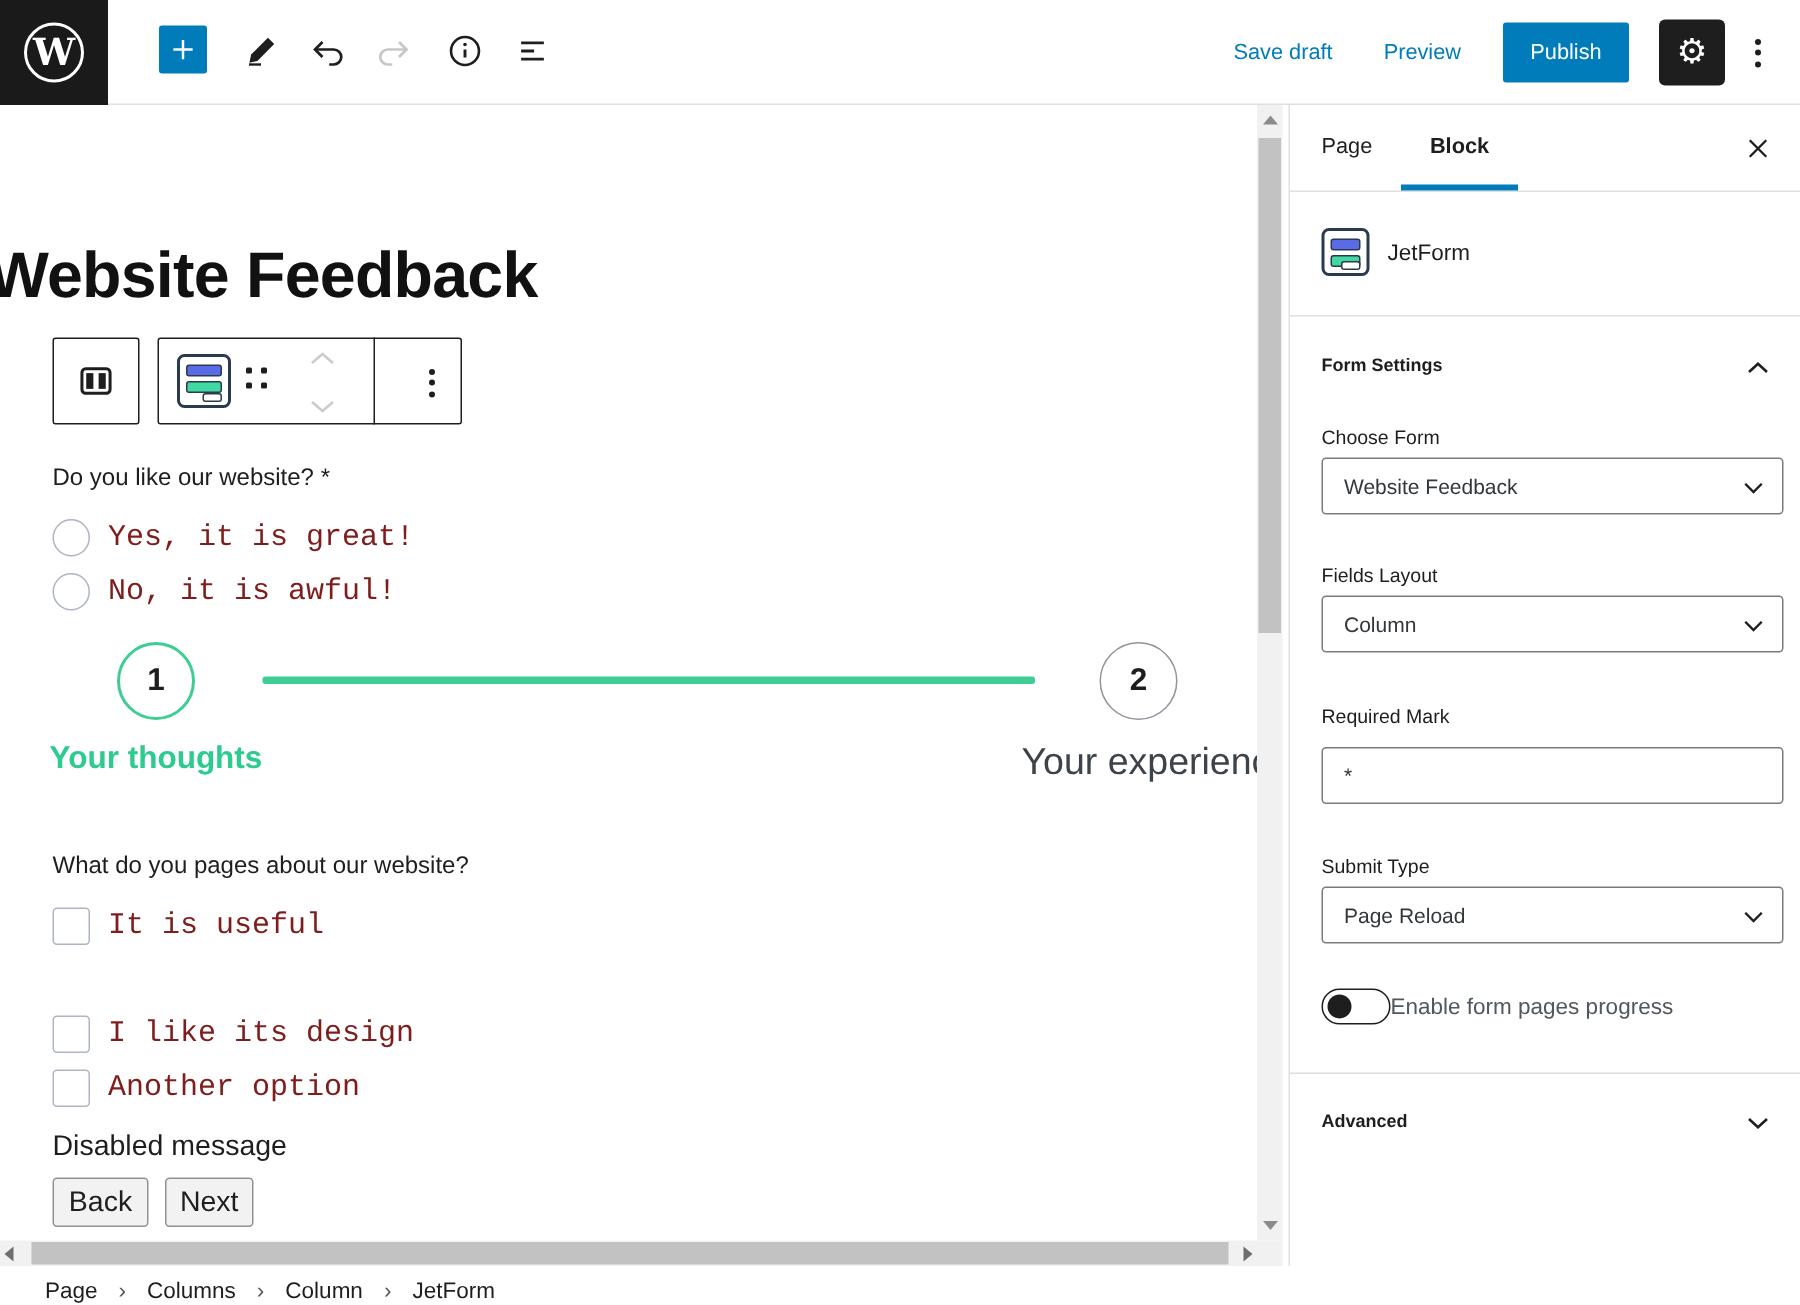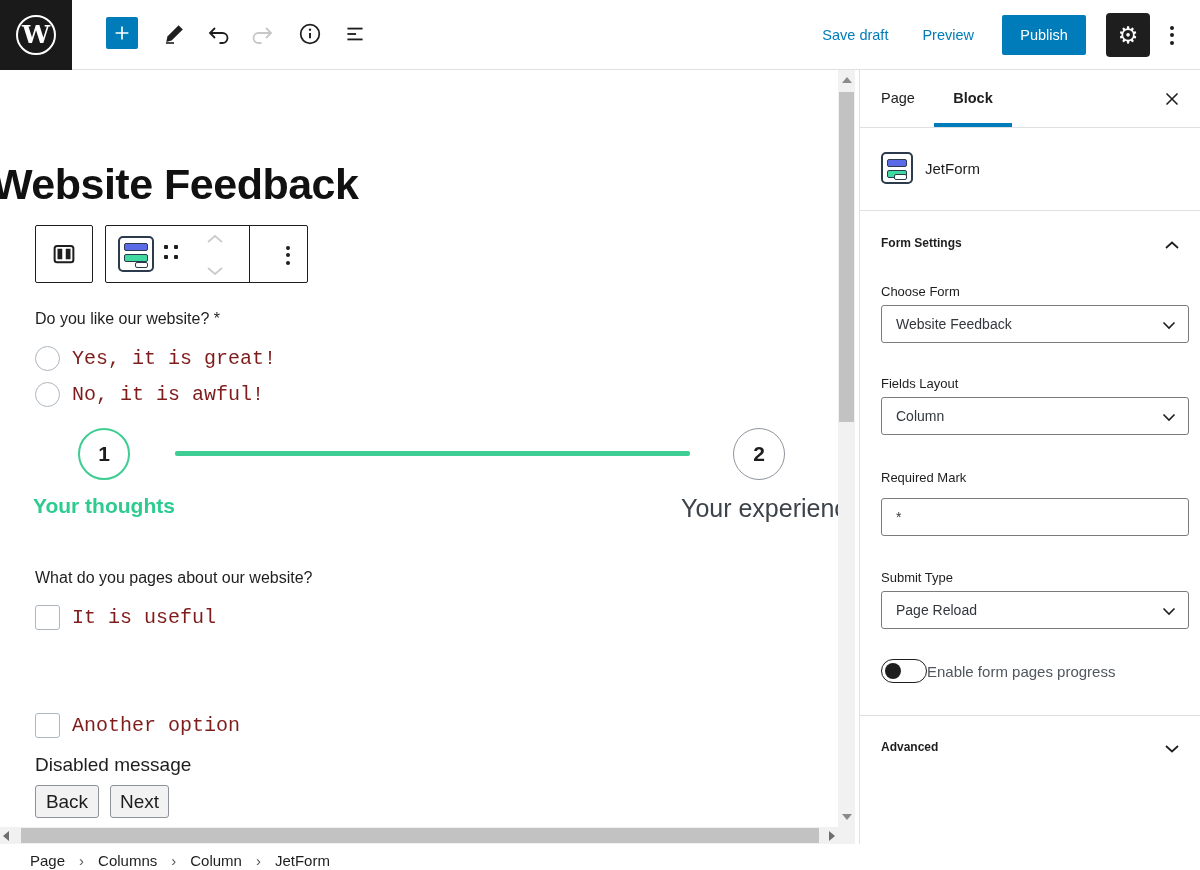--- a/index.html
+++ b/index.html
@@ -222,20 +222,24 @@
       <span>2</span>
     </div>
     <div class="step-label-1">Your thoughts</div>
     <div class="step-label-2">Your experience</div>
 
     <div class="q-label" style="top:499px;">What do you pages about our website?</div>
     <div class="opt-row" style="top:535px;">
       <span class="check-ctrl"></span>
       <span class="opt-label">It is useful</span>
     </div>
+    <div class="opt-row" style="top:607px;">
+      <span class="check-ctrl"></span>
+      <span class="opt-label">I like its design</span>
+    </div>
     <div class="opt-row" style="top:643px;">
       <span class="check-ctrl"></span>
       <span class="opt-label">Another option</span>
     </div>
 
     <div class="disabled-msg">Disabled message</div>
     <button class="form-nav-btn" style="left:35px; width:64px;">Back</button>
     <button class="form-nav-btn" style="left:110px; width:59px;text-align:center;">Next</button>
   </div>
 

